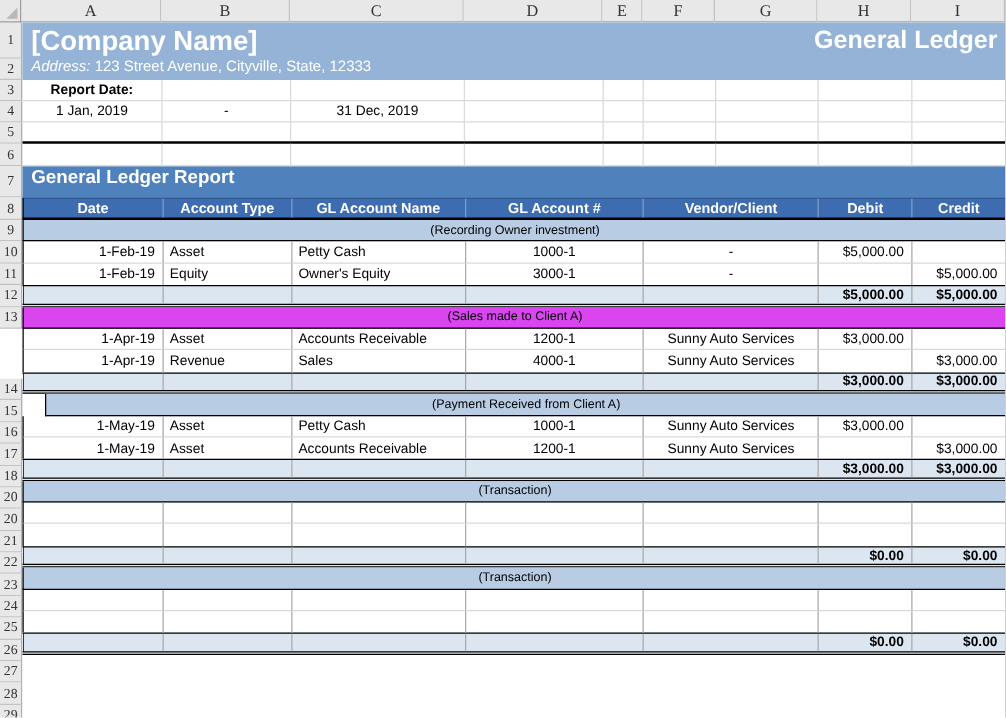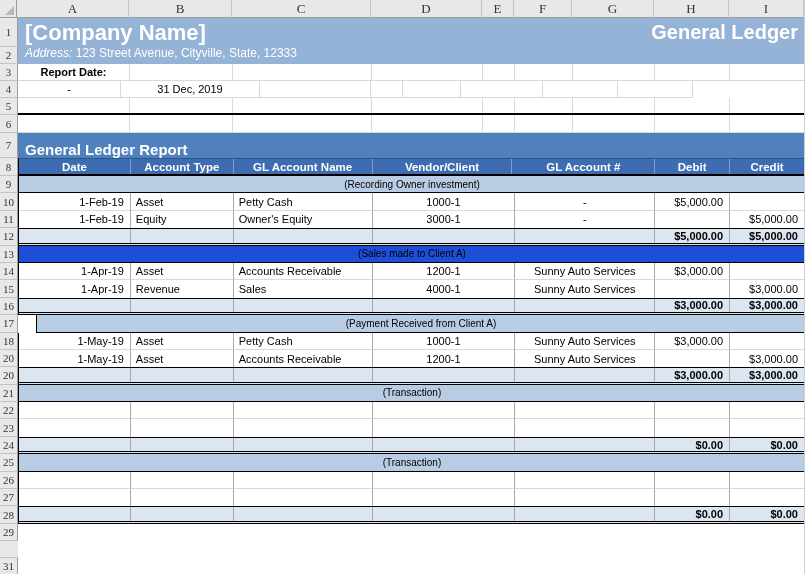--- a/index.html
+++ b/index.html
@@ -51,21 +51,21 @@
   }
   .plain .c { border-bottom:1px solid #d9d9d9; }
   .ac { justify-content:center; }
   .al { justify-content:flex-start; padding-left:5px; }
   .ar { justify-content:flex-end; padding-right:6px; }
   .b { font-weight:bold; }
   .blackline { border-bottom:2px solid #000 !important; }
   .blackline .c { border-bottom:none; }
   
   .titlebar {
-    height:25px; display:flex; align-items:flex-end; padding-left:7px;
+    height:25px; display:flex; align-items:flex-start; padding-left:7px;
     color:#fff; font-weight:bold; font-size:15px;
   }
   .thead { border-top:1px solid #2e5487; border-bottom:2px solid #000; }
   .thead .c {
     color:#fff; font-weight:bold; font-size:11.5px; justify-content:center;
     border-right:1px solid rgba(255,255,255,0.35);
   }
   .sectionrow { border-bottom:1px solid #000; }
   .sectionrow .c { border-right:none; font-size:10px; justify-content:center; }
   .datarow .c { border-right:1px solid #a9a9a9; }
@@ -104,21 +104,21 @@
         <div class="rh" style="height: 17px;">4</div>
         <div class="rh" style="height: 17px;">5</div>
         <div class="rh" style="height: 18px;">6</div>
         <div class="rh" style="height: 25px;">7</div>
         <div class="rh" style="height: 18px;">8</div>
         <div class="rh" style="height: 17.4px;">9</div>
         <div class="rh" style="height: 17.4px;">10</div>
         <div class="rh" style="height: 17.4px;">11</div>
         <div class="rh" style="height: 17.4px;">12</div>
         <div class="rh" style="height: 17.4px;">13</div>
-        <div class="rh" style="height: 17.4px;">14</div>
+        <div class="rh" style="height: 17.4px; margin-top: 40px;">14</div>
         <div class="rh" style="height: 17.4px;">15</div>
         <div class="rh" style="height: 17.4px;">16</div>
         <div class="rh" style="height: 17.4px;">17</div>
         <div class="rh" style="height: 17.4px;">18</div>
         <div class="rh" style="height: 17.4px;">20</div>
         <div class="rh" style="height: 17.4px;">20</div>
         <div class="rh" style="height: 17.4px;">21</div>
         <div class="rh" style="height: 17.4px;">22</div>
         <div class="rh" style="height: 17.4px;">23</div>
         <div class="rh" style="height: 17.4px;">24</div>
@@ -149,20 +149,21 @@
             <div class="c " style="width: 103px;"></div>
             <div class="c " style="width: 139px;"></div>
             <div class="c " style="width: 111px;"></div>
             <div class="c " style="width: 32px;"></div>
             <div class="c " style="width: 58px;"></div>
             <div class="c " style="width: 82px;"></div>
             <div class="c " style="width: 75px;"></div>
             <div class="c " style="width: 75px;"></div>
           </div>
           <div class="r plain" style="height: 17px;">
+            <div class="c ac" style="width: 112px;">1 Jan, 2019</div>
             <div class="c ac" style="width: 103px;">-</div>
             <div class="c ac" style="width: 139px;">31 Dec, 2019</div>
             <div class="c " style="width: 111px;"></div>
             <div class="c " style="width: 32px;"></div>
             <div class="c " style="width: 58px;"></div>
             <div class="c " style="width: 82px;"></div>
             <div class="c " style="width: 75px;"></div>
             <div class="c " style="width: 75px;"></div>
           </div>
           <div class="r plain blackline" style="height: 17px;">
@@ -190,22 +191,22 @@
         </div>
 
       <div class="titlebar" id="titleBar" style="background: rgb(79, 129, 189);">
         <span>General Ledger Report</span>
       </div>
 
       <div class="r thead tbl-edge" id="theadRow" style="background: rgb(61, 108, 176); height: 18px;">
           <div class="c ac" style="width: 112px;">Date</div>
           <div class="c ac" style="width: 103px;">Account Type</div>
           <div class="c ac" style="width: 139px;">GL Account Name</div>
+          <div class="c ac" style="width: 143px;">GL Account #</div>
           <div class="c ac" style="width: 140px;">Vendor/Client</div>
-          <div class="c ac" style="width: 143px;">GL Account #</div>
           <div class="c ac" style="width: 75px;">Debit</div>
           <div class="c ac" style="width: 75px;">Credit</div>
         </div>
 
       <div id="sections">
           <div class="r sectionrow tbl-edge" style="height: 17.4px; background: rgb(184, 204, 228);">
             <div class="c ac" style="width: 787px;">(Recording Owner investment)</div>
           </div>
           <div class="r datarow tbl-edge mid" style="height: 17.4px;">
             <div class="c ar" style="width: 112px;">1-Feb-19</div>
@@ -227,21 +228,21 @@
           </div>
           <div class="r subtotal tbl-edge" style="height: 17.4px; background: rgb(220, 230, 241);">
             <div class="c " style="width: 112px;"></div>
             <div class="c " style="width: 103px;"></div>
             <div class="c " style="width: 139px;"></div>
             <div class="c " style="width: 143px;"></div>
             <div class="c " style="width: 140px;"></div>
             <div class="c ar" style="width: 75px;">$5,000.00</div>
             <div class="c ar" style="width: 75px;">$5,000.00</div>
           </div>
-          <div class="r sectionrow tbl-edge" style="height: 17.4px; background: #1d4ed8;">
+          <div class="r sectionrow tbl-edge" style="height: 17.4px; background: #d946ef;">
             <div class="c ac" style="width: 787px;">(Sales made to Client A)</div>
           </div>
           <div class="r datarow tbl-edge mid" style="height: 17.4px;">
             <div class="c ar" style="width: 112px;">1-Apr-19</div>
             <div class="c al" style="width: 103px;">Asset</div>
             <div class="c al" style="width: 139px;">Accounts Receivable</div>
             <div class="c ac" style="width: 143px;">1200-1</div>
             <div class="c ac" style="width: 140px;">Sunny Auto Services</div>
             <div class="c ar" style="width: 75px;">$3,000.00</div>
             <div class="c ar" style="width: 75px;"></div>

